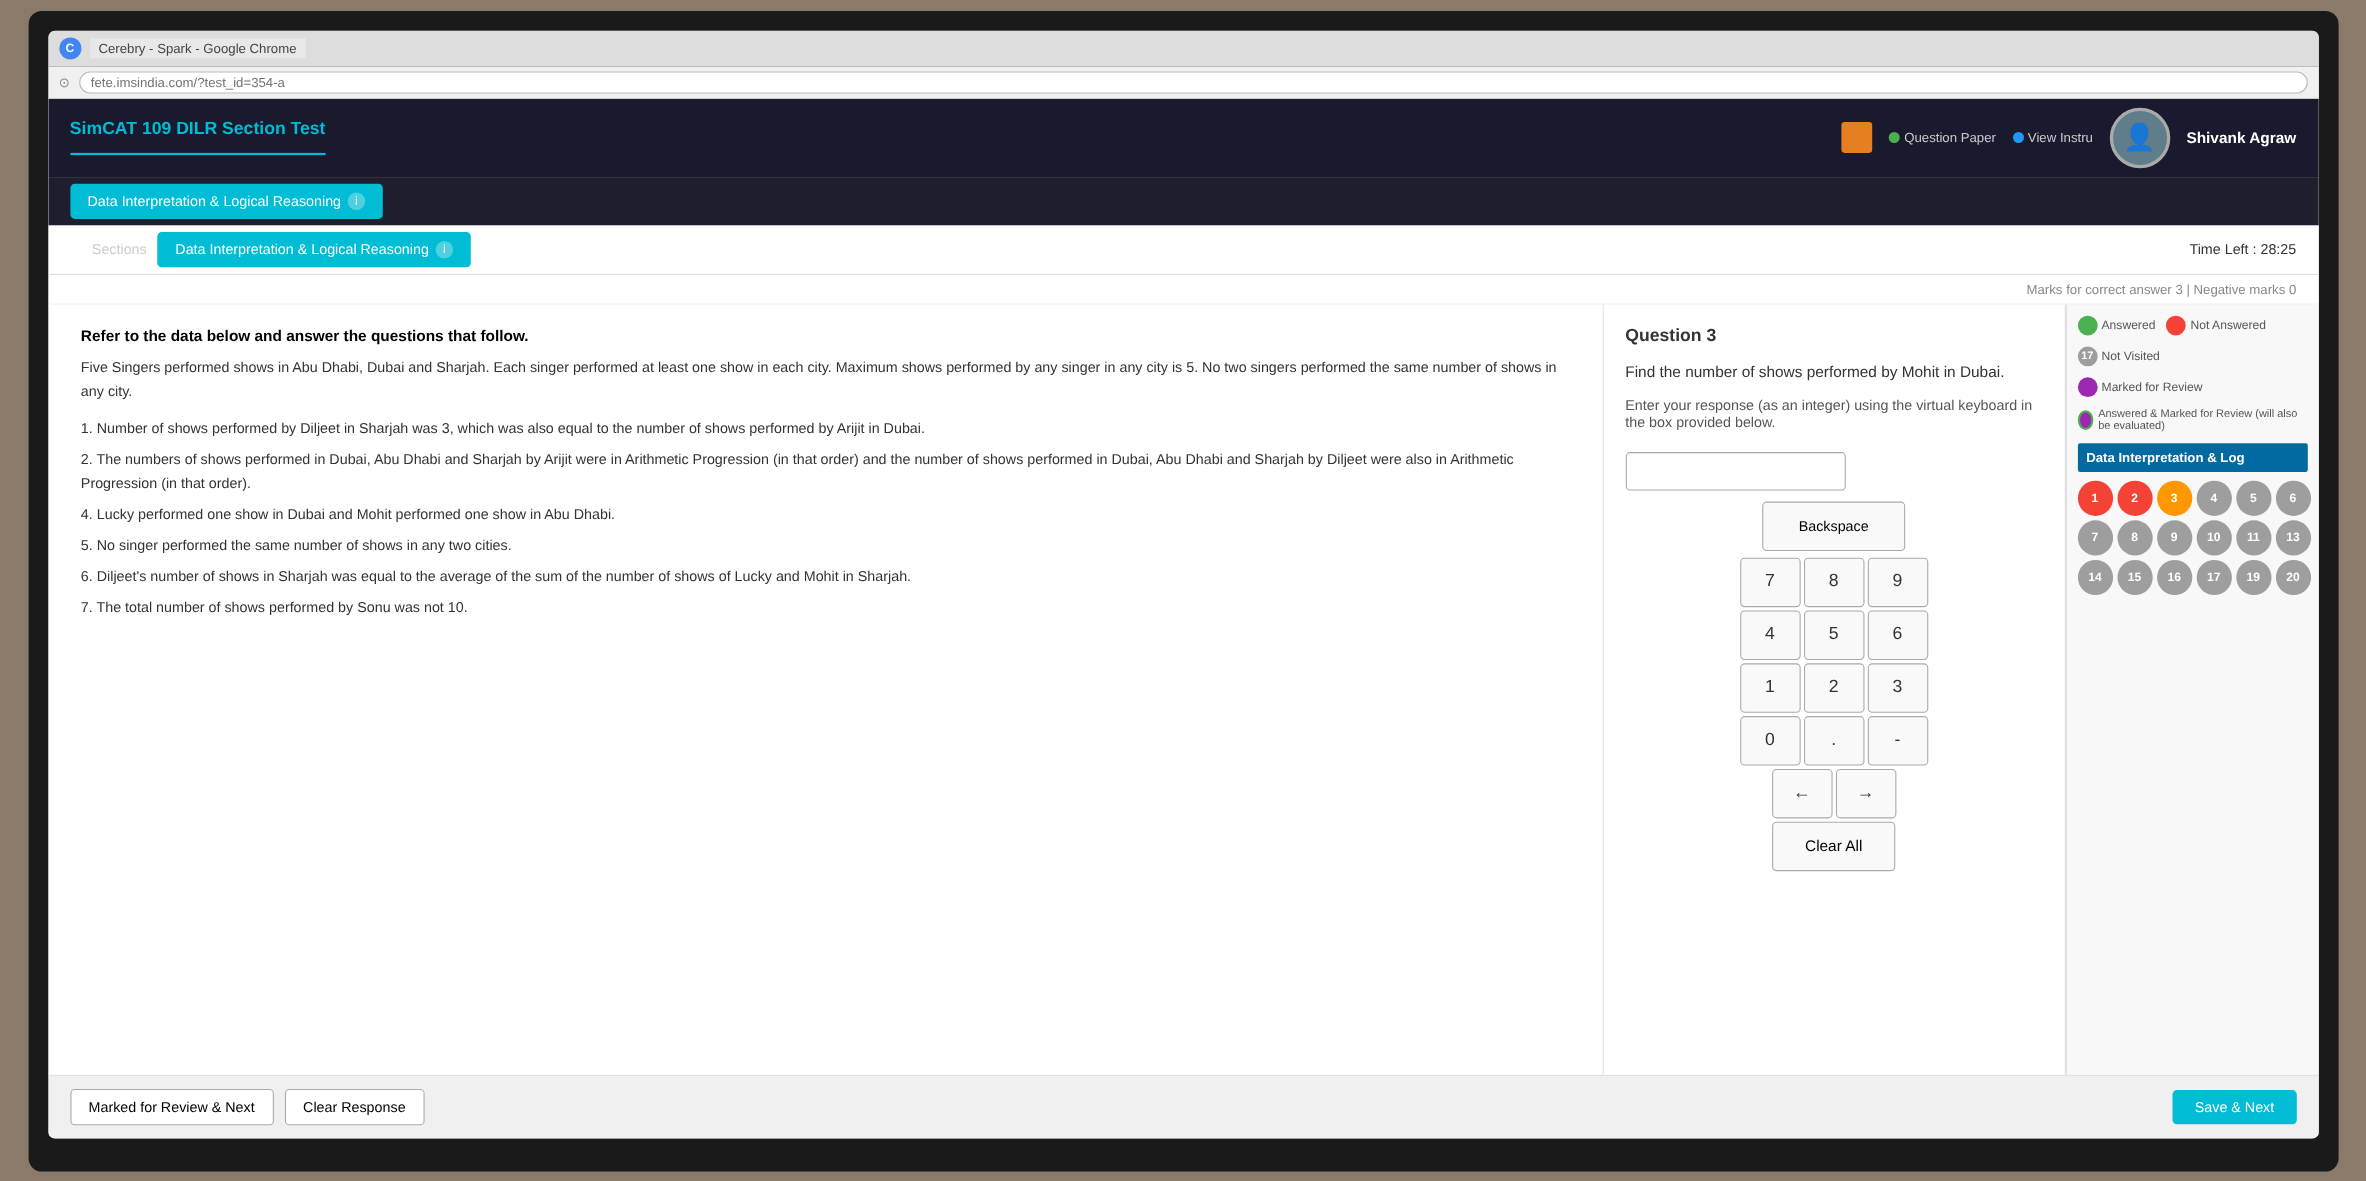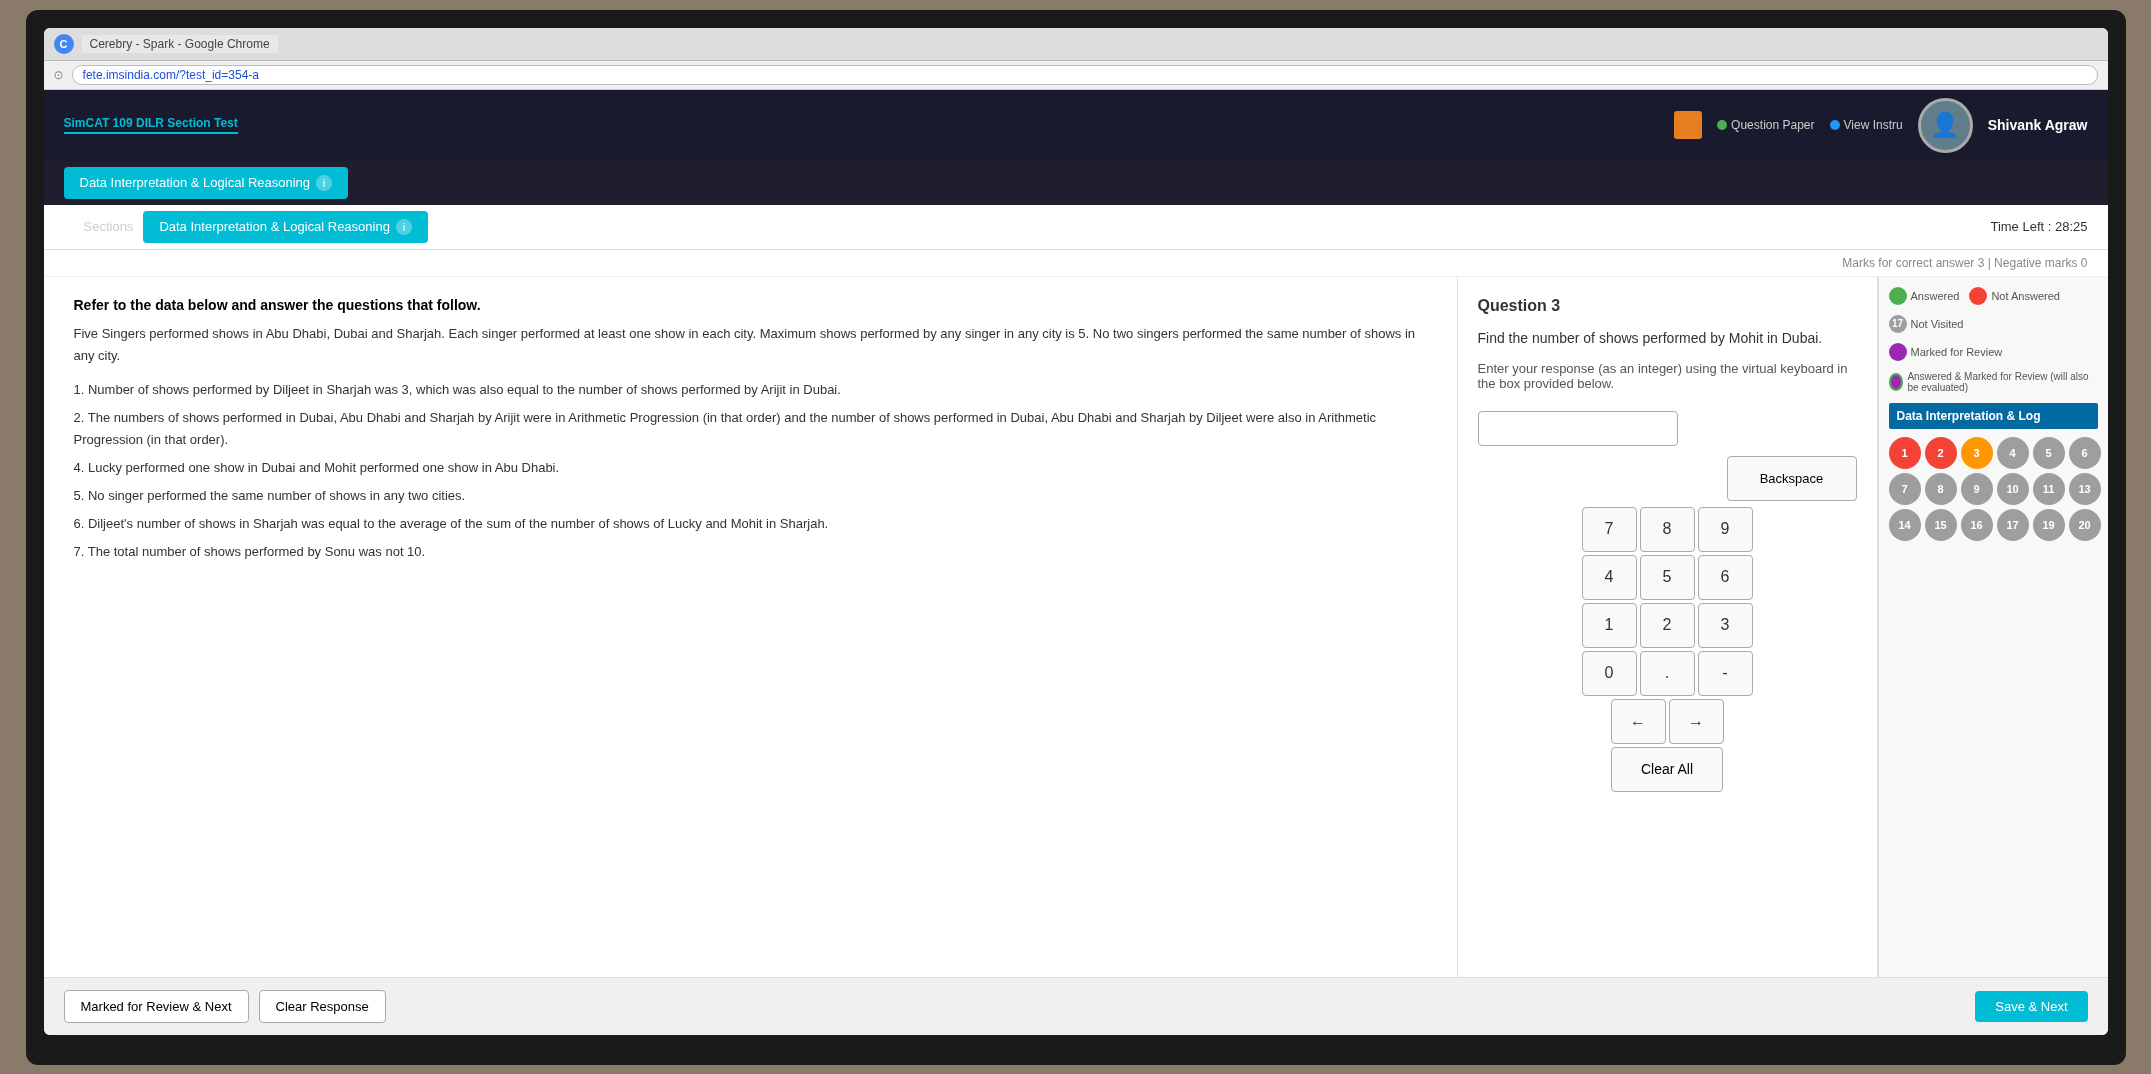--- a/index.html
+++ b/index.html
@@ -49,38 +49,38 @@
       color: #444;
       background: #e8e8e8;
       padding: 2px 8px;
     }
     .address-bar {
       background: white;
       border: 1px solid #bbb;
       border-radius: 12px;
       padding: 2px 10px;
       font-size: 12px;
-      color: #1d4ed8;
+      color: #737373;
       flex: 1;
     }
     
     .app-header {
       background: #1a1a2e;
       color: white;
       padding: 8px 20px;
       display: flex;
       align-items: center;
       justify-content: space-between;
     }
     .app-title {
       color: #00bcd4;
-      font-size: 12px;
+      font-size: 16px;
       font-weight: bold;
       border-bottom: 2px solid #00bcd4;
-      padding-bottom: 2px;
+      padding-bottom: 12px;
     }
     .header-right {
       display: flex;
       align-items: center;
       gap: 15px;
     }
     .btn-question-paper, .btn-view-instru {
       background: none;
       border: none;
       color: #ccc;
@@ -407,21 +407,21 @@
       </div>
 
       <div class="right-panel">
         <div class="question-number">Question 3</div>
         <div class="question-text">Find the number of shows performed by Mohit in Dubai.</div>
         <div class="question-instruction">Enter your response (as an integer) using the virtual keyboard in the box provided below.</div>
 
         <div class="virtual-keyboard">
           <input class="answer-input" type="text" style="">
 
-          <div style="display:flex; justify-content:flex-end; margin-bottom:3px;">
+          <div style="display:flex; justify-content:center; margin-bottom:3px;">
             <button class="backspace-btn">Backspace</button>
           </div>
 
           <div class="keyboard-row">
             <button class="keyboard-btn">7</button>
             <button class="keyboard-btn">8</button>
             <button class="keyboard-btn">9</button>
           </div>
           <div class="keyboard-row">
             <button class="keyboard-btn">4</button>

